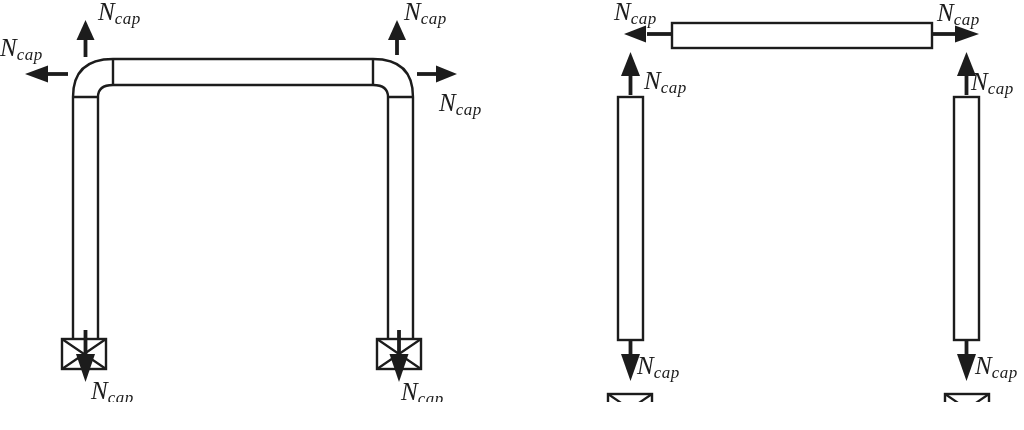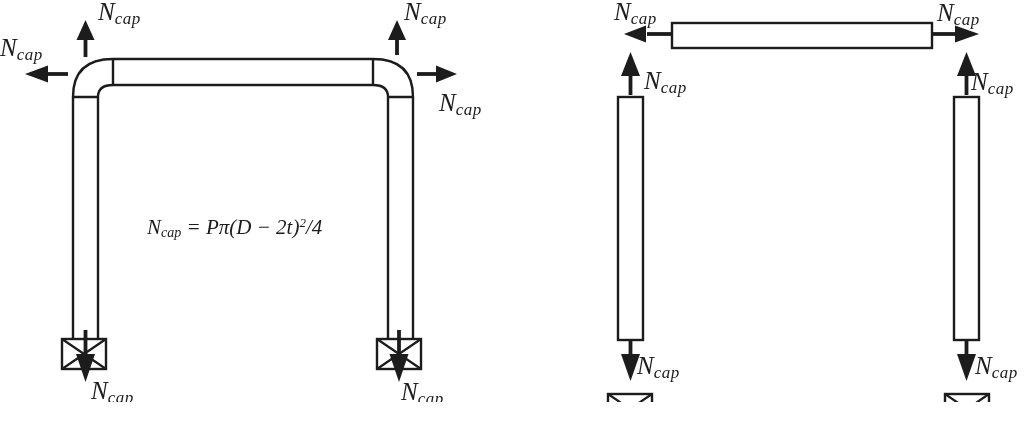--- a/index.html
+++ b/index.html
@@ -132,15 +132,14 @@
   <div class="ncap" style="left:91px;top:378px"><span>N</span><span class="sub">cap</span></div>
   <div class="ncap" style="left:401px;top:379px"><span>N</span><span class="sub">cap</span></div>
 
   <div class="ncap" style="left:614px;top:-1px"><span>N</span><span class="sub">cap</span></div>
   <div class="ncap" style="left:937px;top:0px"><span>N</span><span class="sub">cap</span></div>
   <div class="ncap" style="left:644px;top:68px"><span>N</span><span class="sub">cap</span></div>
   <div class="ncap" style="left:971px;top:69px"><span>N</span><span class="sub">cap</span></div>
   <div class="ncap" style="left:637px;top:353px"><span>N</span><span class="sub">cap</span></div>
   <div class="ncap" style="left:975px;top:353px"><span>N</span><span class="sub">cap</span></div>
 
-  <div class="formula" style="left:147px;top:216px"><span>N</span><span class="sub">cap</span><span> = Pπ(D − 2t)</span><span class="sup">2</span><span>/4</span></div>
 
 </div>
 
 </body></html>

